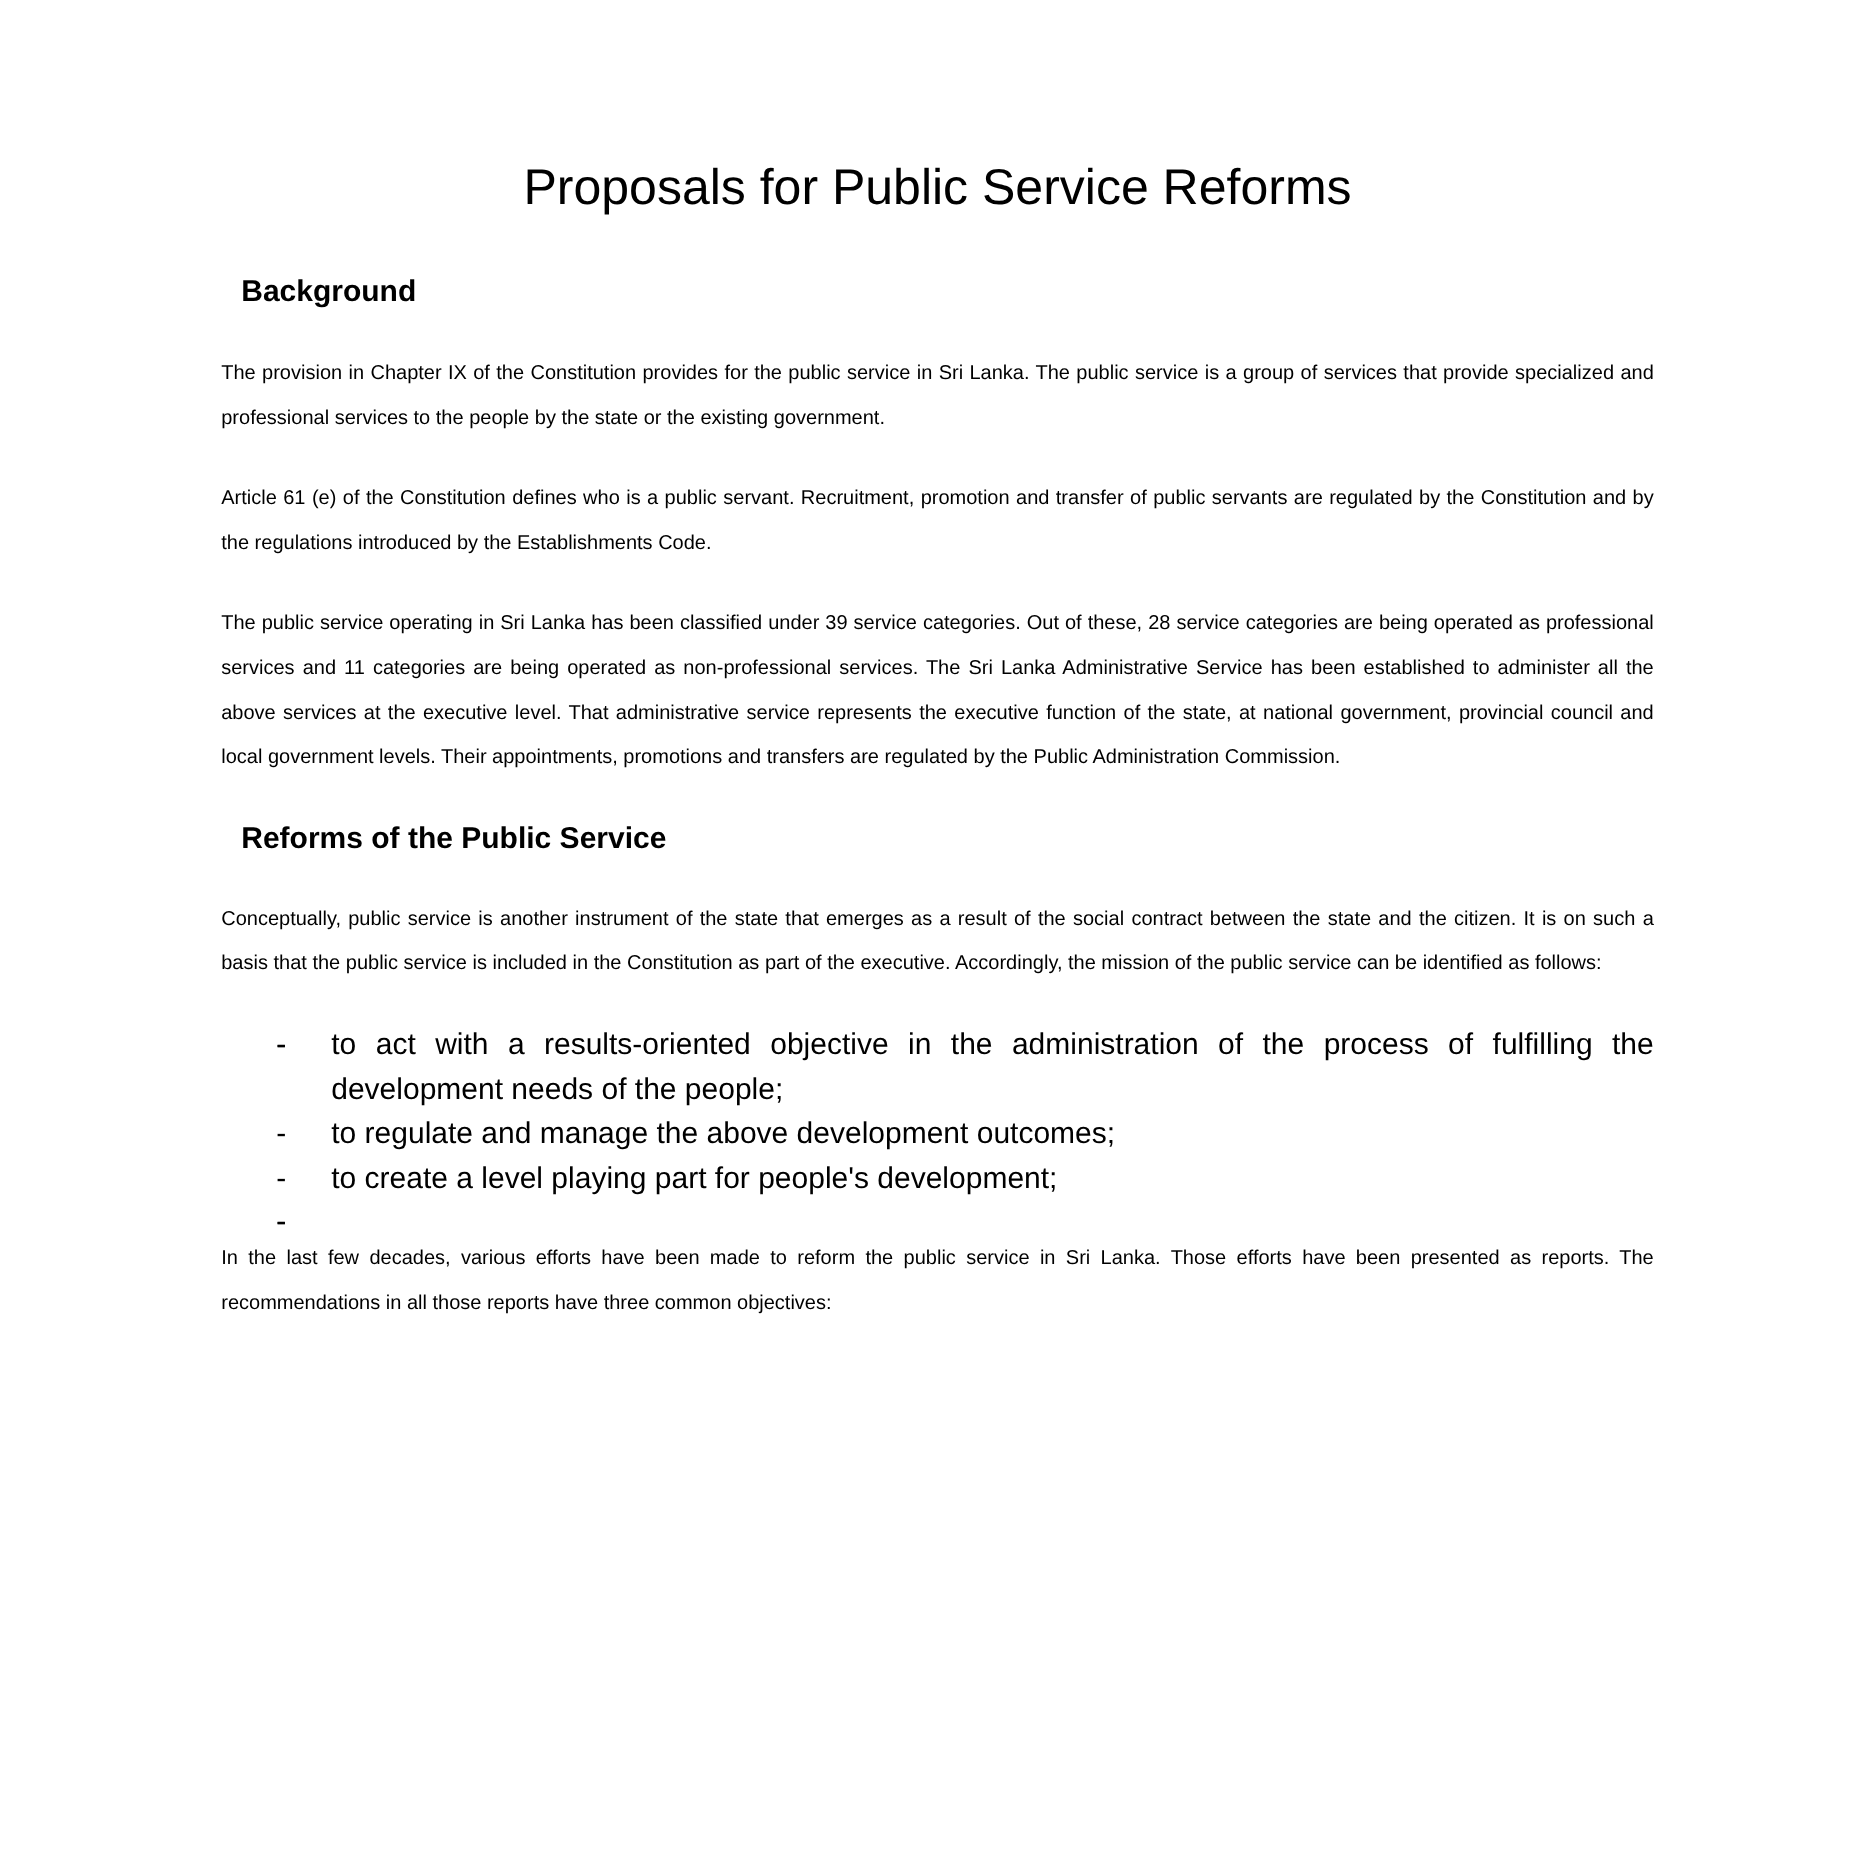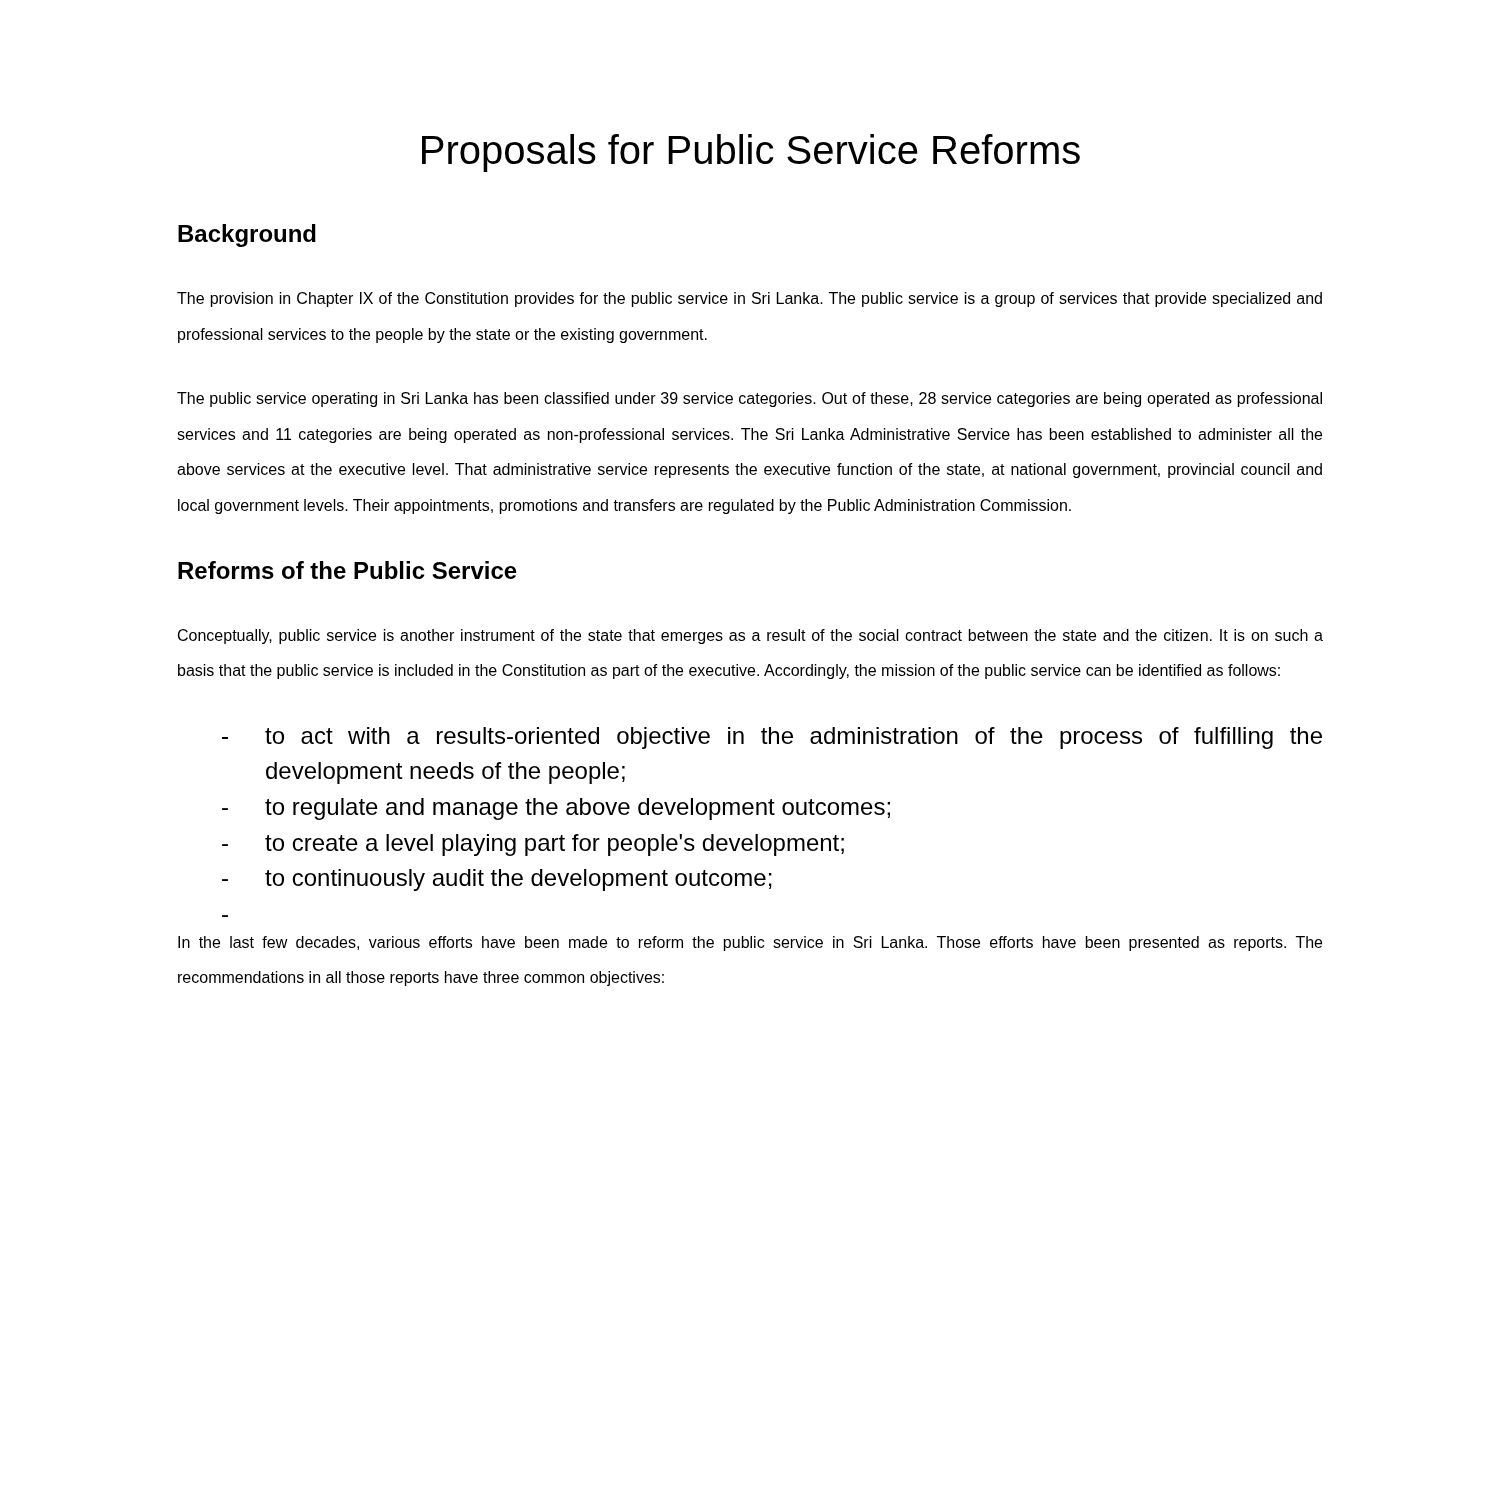--- a/index.html
+++ b/index.html
@@ -36,21 +36,21 @@
     .content {
       position: absolute;
       left: 0;
       top: 216px;
       width: 1146px;
     }
     .heading {
       font-size: 24px;
       font-weight: bold;
       line-height: 36px;
-      margin: 0 0 29px 0;
+      margin: 0 0 29px 16px;
     }
     .para {
       font-size: 16px;
       line-height: 35.6px;
       text-align: justify;
       margin: 0 0 29px 0;
     }
     .list {
       list-style: none;
       margin: 0 0 29px 0;
@@ -72,20 +72,21 @@
 </head>
 <body>
 
 <div class="page">
   <h1 class="title">Proposals for Public Service Reforms</h1>
 
   <div class="content">
     <section>
       <p class="heading">Background</p>
       <p class="para">The provision in Chapter IX of the Constitution provides for the public service in Sri Lanka. The public service is a group of services that provide specialized and professional services to the people by the state or the existing government.</p>
+      <p class="para">Article 61 (e) of the Constitution defines who is a public servant. Recruitment, promotion and transfer of public servants are regulated by the Constitution and by the regulations introduced by the Establishments Code.</p>
       <p class="para">The public service operating in Sri Lanka has been classified under 39 service categories. Out of these, 28 service categories are being operated as professional services and 11 categories are being operated as non-professional services. The Sri Lanka Administrative Service has been established to administer all the above services at the executive level. That administrative service represents the executive function of the state, at national government, provincial council and local government levels. Their appointments, promotions and transfers are regulated by the Public Administration Commission.</p>
     </section>
 
     <section>
       <p class="heading">Reforms of the Public Service</p>
       <p class="para">Conceptually, public service is another instrument of the state that emerges as a result of the social contract between the state and the citizen. It is on such a basis that the public service is included in the Constitution as part of the executive. Accordingly, the mission of the public service can be identified as follows:</p>
 
       <ul class="list">
         <li>
           <span class="bullet">-</span>
@@ -97,21 +98,20 @@
         <li>
           <span class="bullet">-</span>
           <span>to regulate and manage the above development outcomes;</span>
         </li>
         <li>
           <span class="bullet">-</span>
           <span>to create a level playing part for people's development;</span>
         </li>
         <li>
           <span class="bullet">-</span>
-          <span>to continuously audit the development outcome;</span>
         </li>
         <li>
           <span class="bullet">-</span>
         </li>
       </ul>
 
       <p class="para">In the last few decades, various efforts have been made to reform the public service in Sri Lanka. Those efforts have been presented as reports. The recommendations in all those reports have three common objectives:</p>
     </section>
   </div>
 </div>

